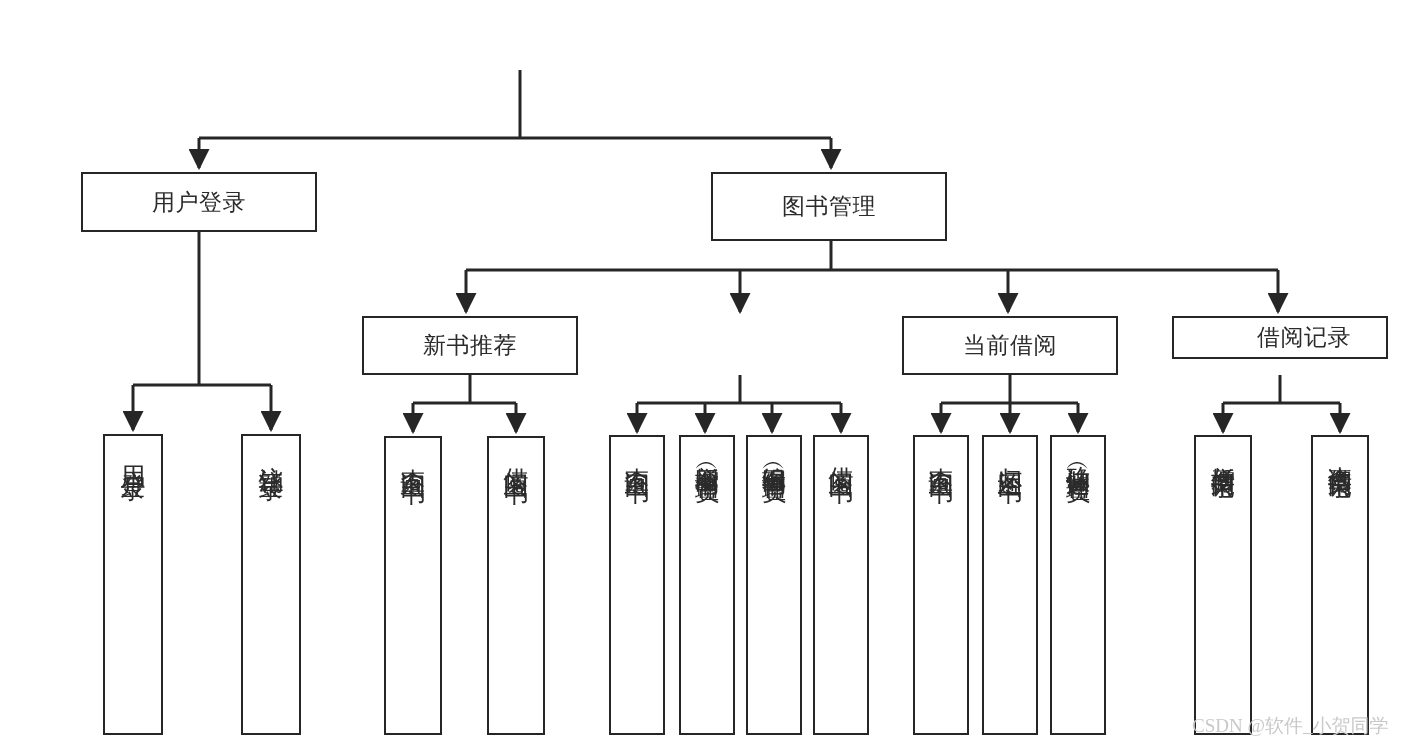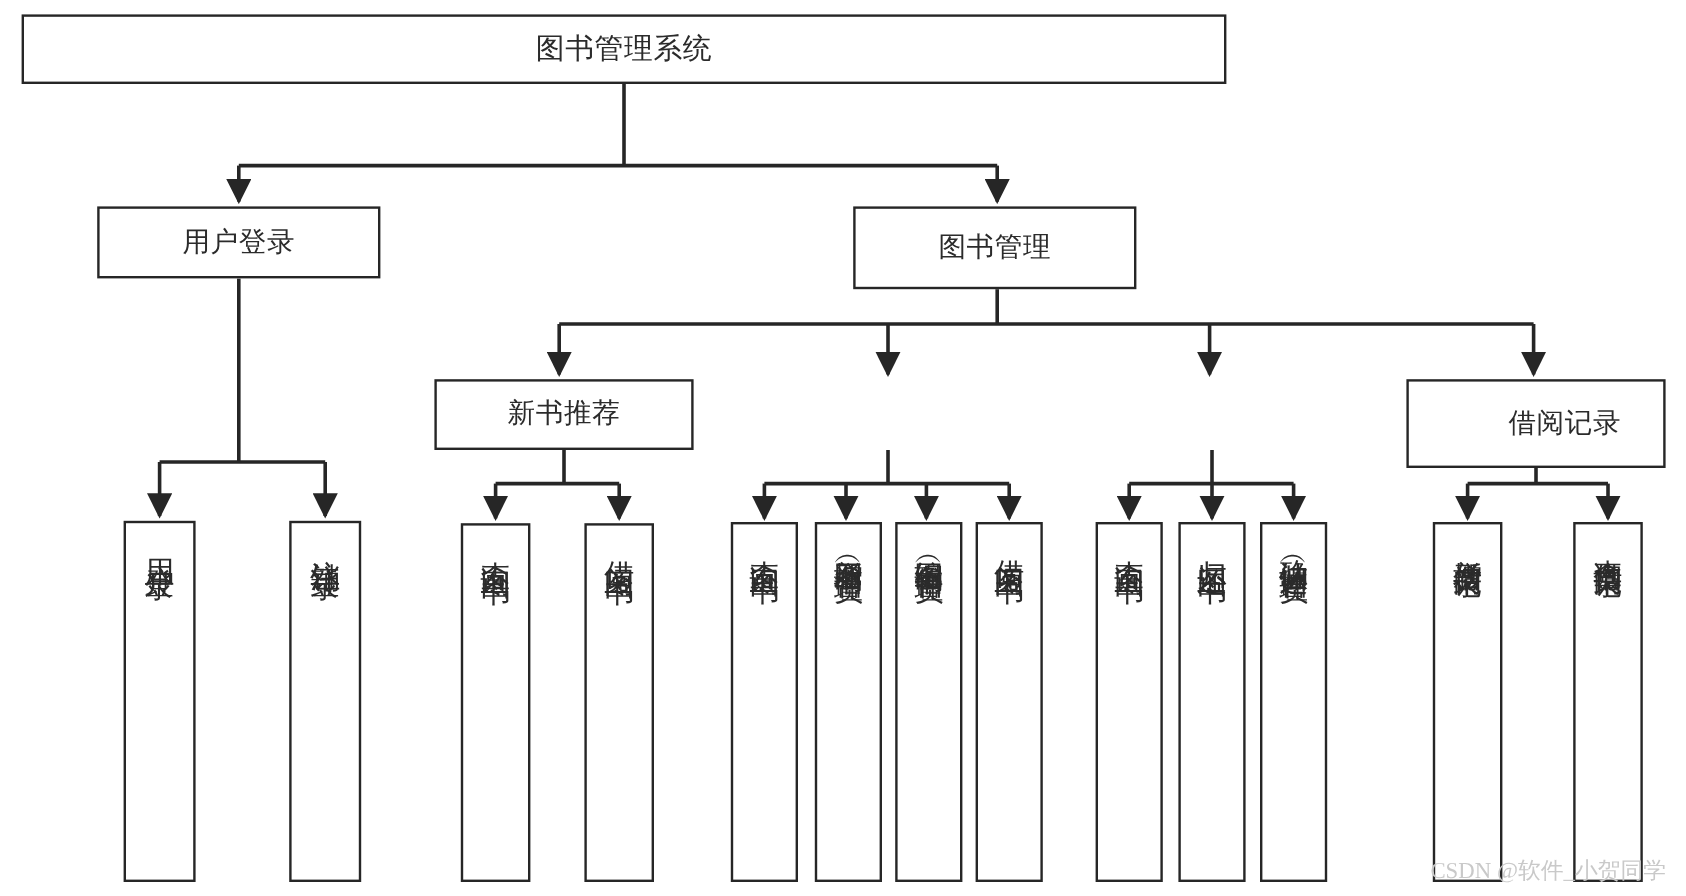--- a/index.html
+++ b/index.html
@@ -125,35 +125,35 @@
       <path d="M 1010 403 L 1010 432" marker-end="url(#arrow)"></path>
       <path d="M 1078 403 L 1078 432" marker-end="url(#arrow)"></path>
 
       <path d="M 1280 375 L 1280 403"></path>
       <path d="M 1223 403 L 1340 403"></path>
       <path d="M 1223 403 L 1223 432" marker-end="url(#arrow)"></path>
       <path d="M 1340 403 L 1340 432" marker-end="url(#arrow)"></path>
     </g>
   </svg>
 
-  <div class="node horiz root" style="left:18px; top:12px; width:1004px; height:58px;">
-    <span class="node-label">图书管理系统</span>
-  </div>
 
   <div class="node horiz" style="left:81px; top:172px; width:236px; height:60px;">
     <span class="node-label">用户登录</span>
   </div>
   <div class="node horiz" style="left:711px; top:172px; width:236px; height:69px;">
     <span class="node-label">图书管理</span>
   </div>
 
   <div class="node horiz" style="left:362px; top:316px; width:216px; height:59px;">
     <span class="node-label">新书推荐</span>
   </div>
-  <div class="node horiz" style="left:1172px; top:316px; width:216px; height:74px;padding-left:48px;">
+  <div class="node horiz" style="left:902px; top:316px; width:216px; height:59px;">
+    <span class="node-label">当前借阅</span>
+  </div>
+  <div class="node horiz" style="left:1172px; top:316px; width:216px; height:43px;padding-left:48px;">
     <span class="node-label">借阅记录</span>
   </div>
 
   <div class="node vert" style="left:103px; top:434px; width:60px; height:301px;">
     <span class="node-label">用户登录</span>
   </div>
   <div class="node vert" style="left:241px; top:434px; width:60px; height:301px;">
     <span class="node-label">注销登录</span>
   </div>
 

